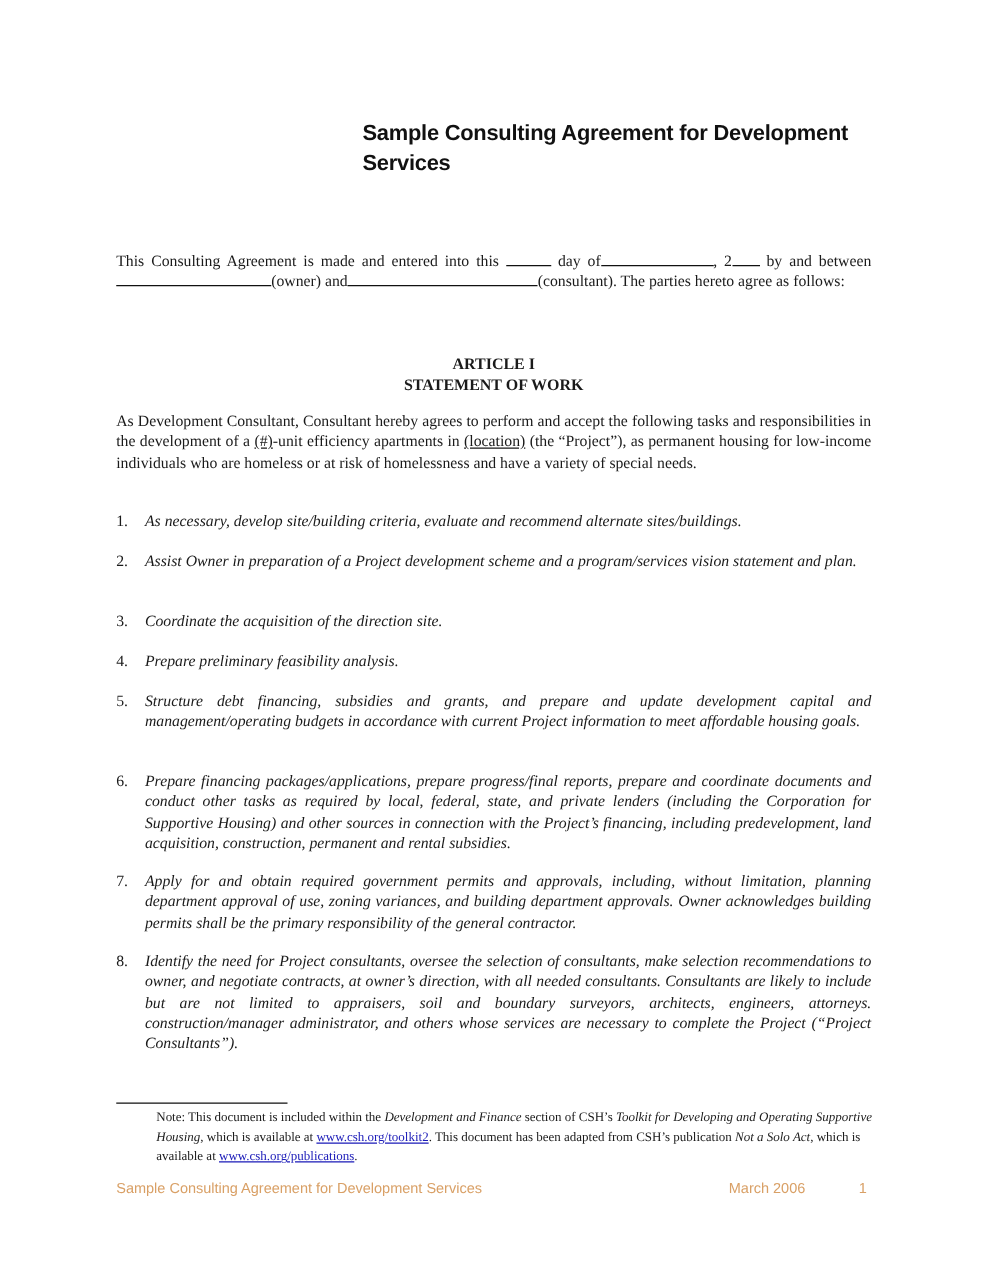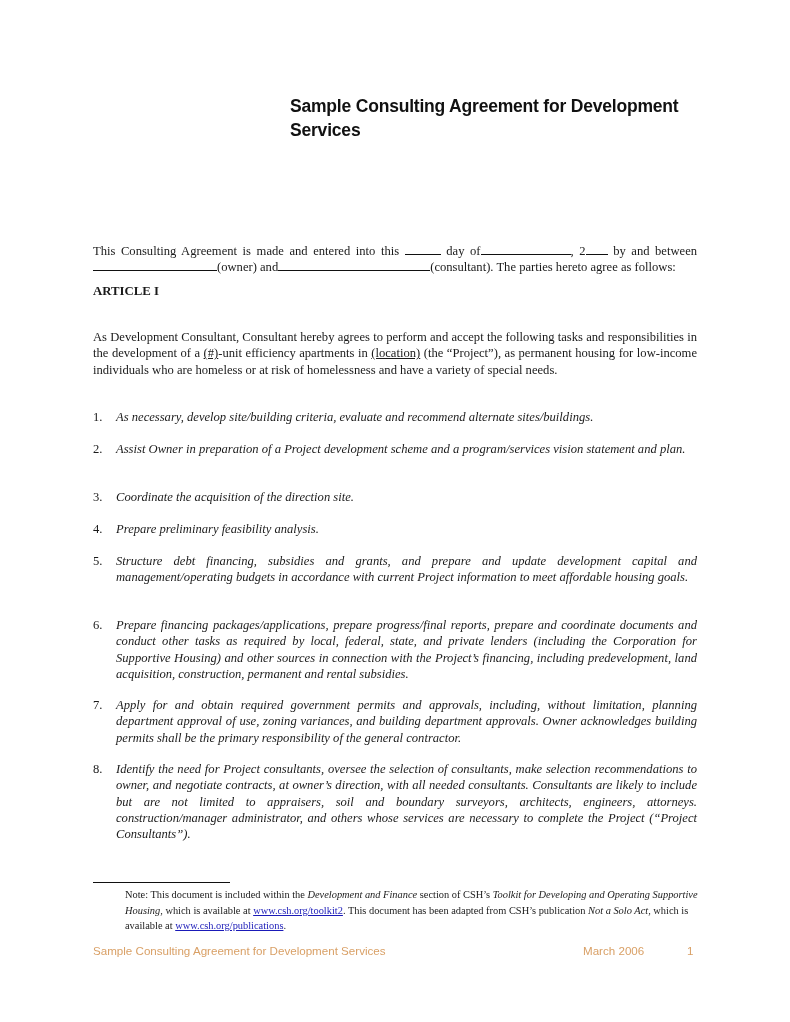--- a/index.html
+++ b/index.html
@@ -4,50 +4,51 @@
 <style>
   html, body { margin: 0; padding: 0; background: #ffffff; }
   body { width: 790px; height: 1022px; position: relative; overflow: hidden;
          font-family: "Liberation Serif", "DejaVu Serif", serif; color: #1a1a1a; }
   .title { position: absolute; left: 290px; top: 94px; width: 420px;
            font-family: "Liberation Sans", "DejaVu Sans", sans-serif;
            font-weight: bold; font-size: 17.5px; line-height: 24px; color: #111; letter-spacing: -0.2px; }
   .para { position: absolute; left: 93px; width: 604px; font-size: 12.6px; line-height: 16.3px;
           text-align: justify; }
   .blank { display: inline-block; border-bottom: 1.5px solid #111; height: 11px; vertical-align: baseline; }
-  .article { position: absolute; left: 93px; width: 604px; font-weight: bold;
+  .article { position: absolute; left: 93px; width: 604px; text-align: center; font-weight: bold;
              font-size: 12.8px; line-height: 17px; top: 283px; }
   .ul { text-decoration: underline; }
   .item { position: absolute; left: 93px; width: 604px; font-size: 12.6px; line-height: 16.3px; }
   .item .num { position: absolute; left: 0; top: 0; width: 22px; }
   .item .txt { margin-left: 23px; text-align: justify; display: block; font-style: italic; }
   .footnote-rule { position: absolute; left: 93px; top: 882px; width: 137px; border-top: 1.2px solid #111; }
   .footnote { position: absolute; left: 93px; top: 887px; width: 580px; font-size: 10.4px; line-height: 15.7px; margin-left: 32px; }
   .footnote a { color: #1a1ab8; text-decoration: underline; }
   .footer { position: absolute; left: 93px; top: 943px; width: 610px;
             font-family: "Liberation Sans", "DejaVu Sans", sans-serif; font-size: 11.6px;
             line-height: 16px; color: #d9a066; }
   .footer .row2 { position: relative; }
   .footer .date { position: absolute; left: 490px; top: 0; }
   .footer .page { position: absolute; left: 594px; top: 0; }
 </style>
 </head>
 <body>
 
 <div class="title">Sample Consulting Agreement for Development Services</div>
 
-<div class="para" style="top:201px;margin-top:42px;">
+<div class="para" style="top:201px;">
   <span>This Consulting Agreement is made and entered into this</span>
   <span class="blank" style="width:36px;"></span>
   <span>day of</span><span class="blank" style="width:90px;"></span><span>, 2</span><span class="blank" style="width:22px;"></span>
   <span>by and between</span><span class="blank" style="width:124px;"></span><span>(owner) and</span><span class="blank" style="width:152px;"></span><span>(consultant).  The parties hereto agree as follows:</span>
 </div>
 
 <div class="article">
   <div>ARTICLE I</div>
+  <div>STATEMENT OF WORK</div>
 </div>
 
 <div class="para" style="top:329px;">
   <span>As Development Consultant, Consultant hereby agrees to perform and accept the following tasks and responsibilities in the development of a</span>
   <span class="ul">(#)</span><span>-unit efficiency apartments in</span>
   <span class="ul">(location)</span><span> (the “Project”), as permanent housing for low-income individuals who are homeless or at risk of homelessness and have a variety of special needs.</span>
 </div>
 
 <div class="item" style="top:409px;">
   <span class="num">1.</span>

